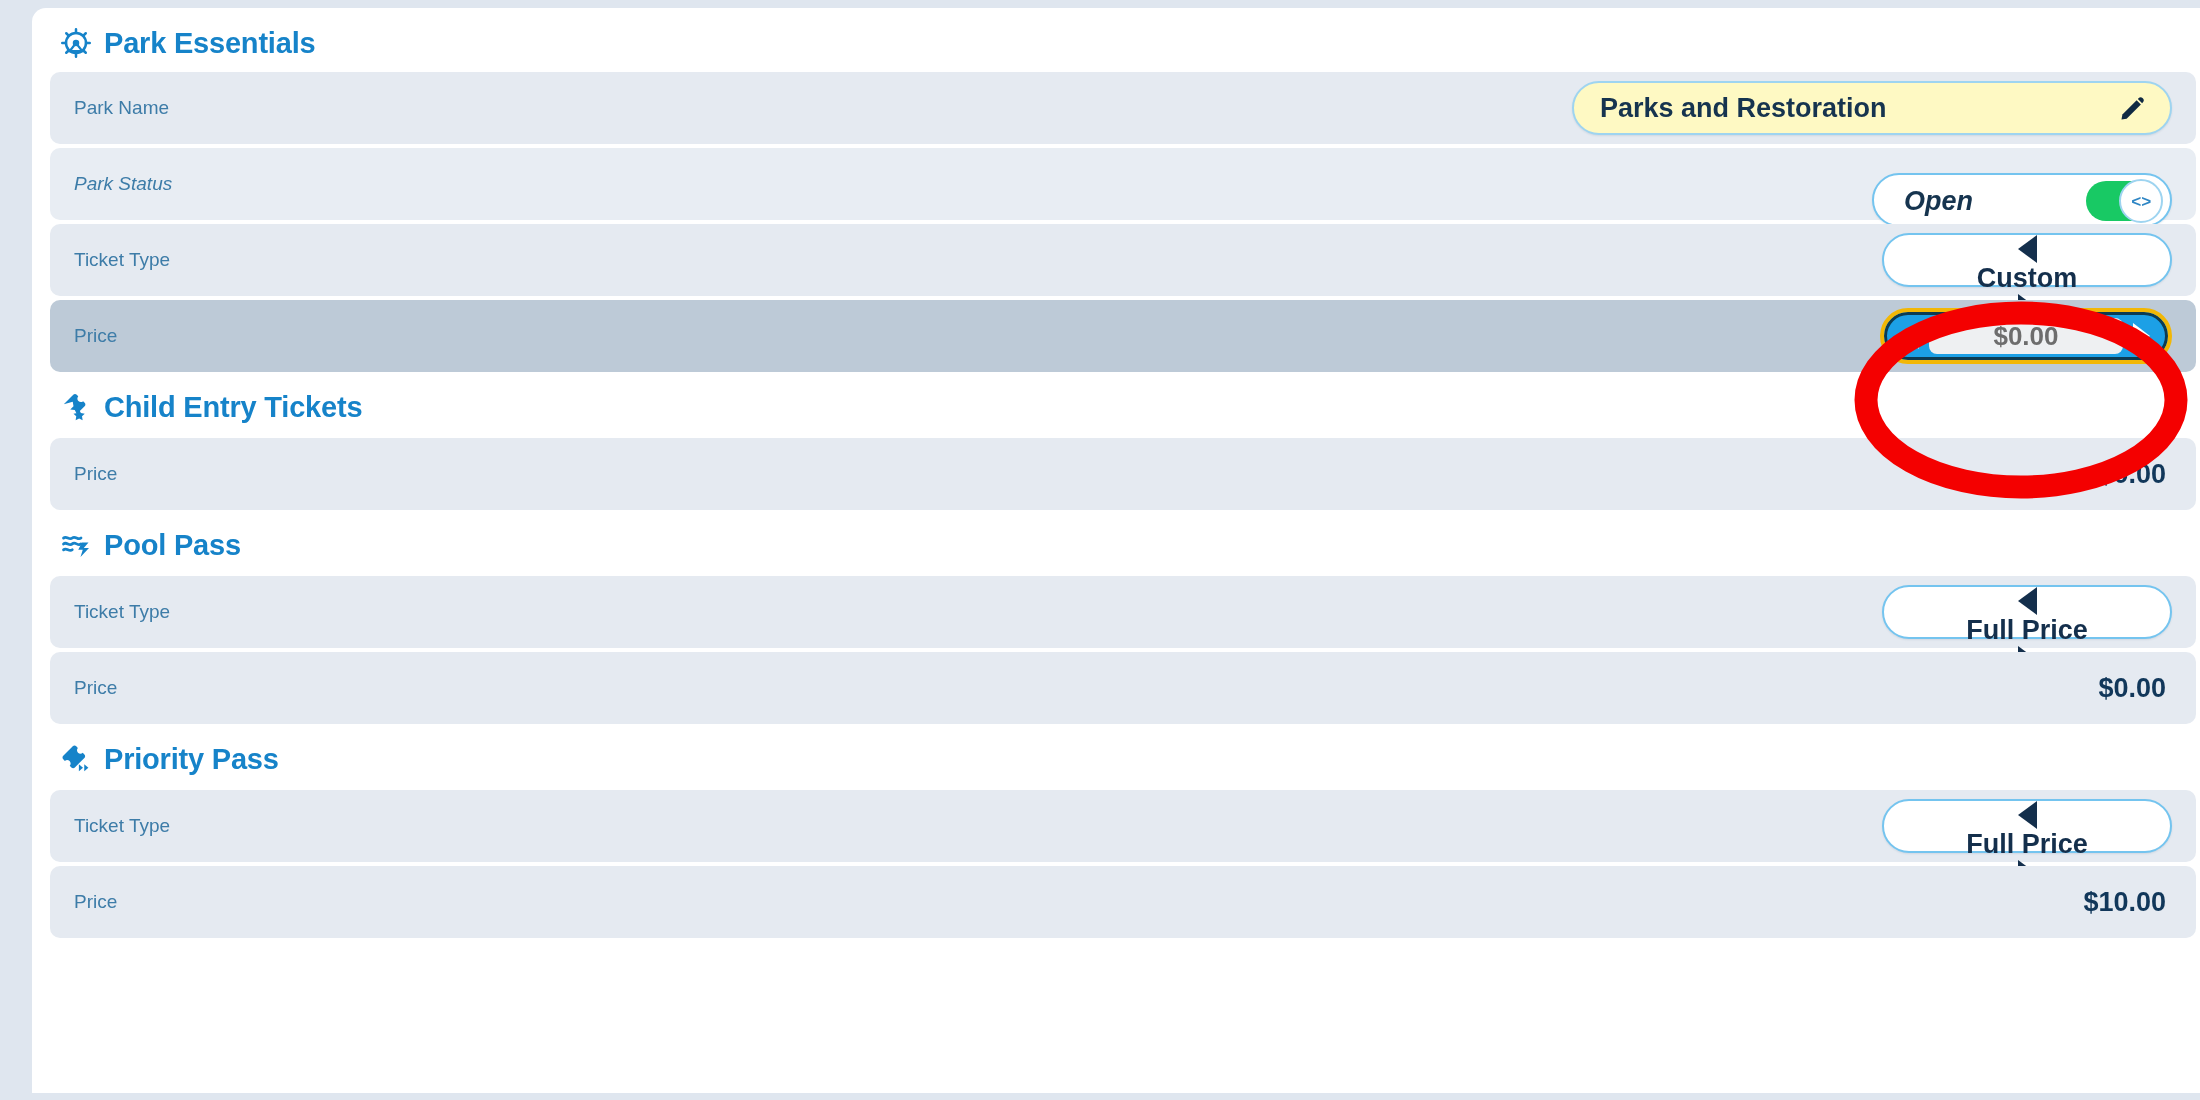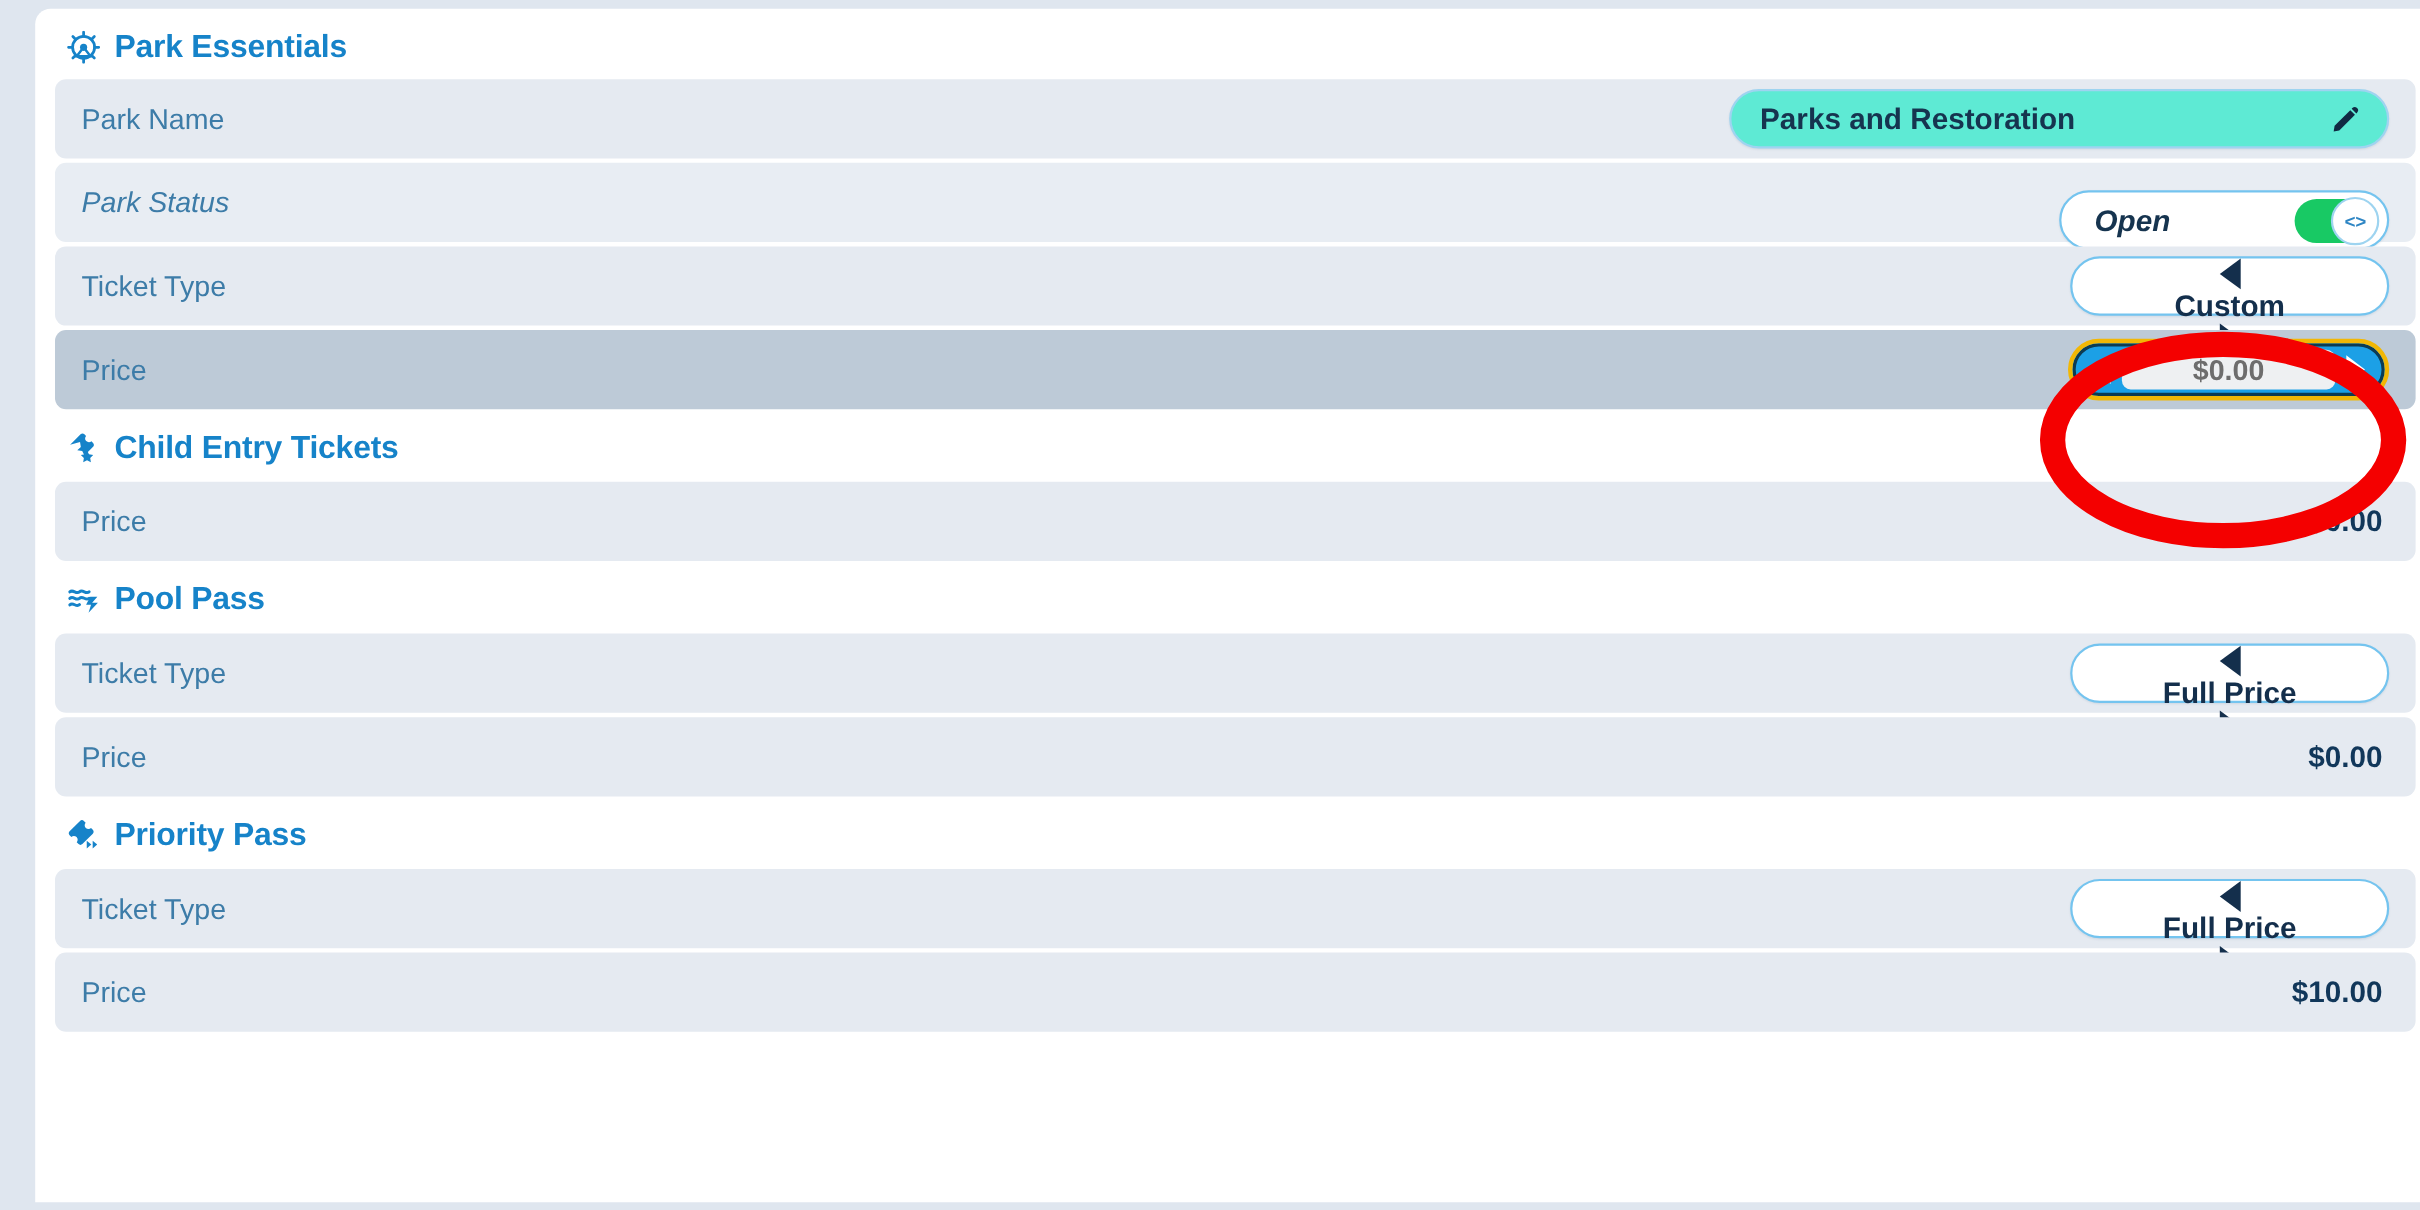--- a/index.html
+++ b/index.html
@@ -73,40 +73,40 @@
     margin: 0 8px 4px 8px;
     padding: 0 24px 0 24px;
     border-radius: 10px;
     background: #e5eaf1;
   }
   .row.alt { background: #e8edf3; font-style: italic; }
   .row.selected { background: #bdcad7; }
 
   .row-label {
     color: #3d7ca8;
-    font-size: 26px;
+    font-size: 19px;
     font-weight: normal;
     letter-spacing: 0px;
   }
 
   .row-value {
     color: #11375a;
     font-size: 27px;
     font-weight: bold;
     padding-right: 6px;
   }
 
   
   .field-pill {
     display: flex;
     align-items: center;
     justify-content: space-between;
     width: 600px;
     height: 54px;
-    background: #5eead4;
+    background: #fef9c3;
     border: 2px solid #9ed4f0;
     border-radius: 27px;
     padding: 0 22px 0 26px;
     box-shadow: 0 1px 2px rgba(20,60,100,0.10);
   }
   .field-pill .field-text {
     color: #16344f;
     font-size: 27px;
     font-weight: bold;
     white-space: nowrap;

